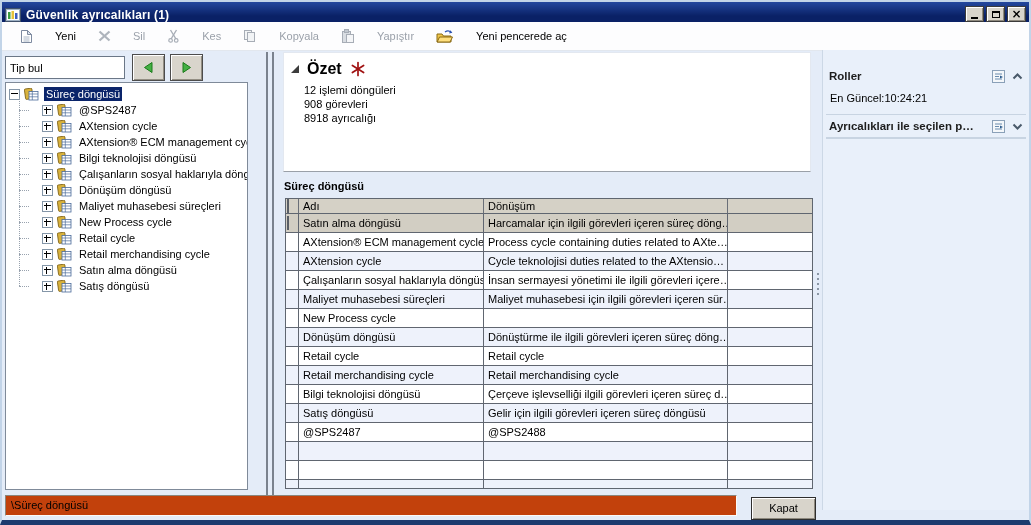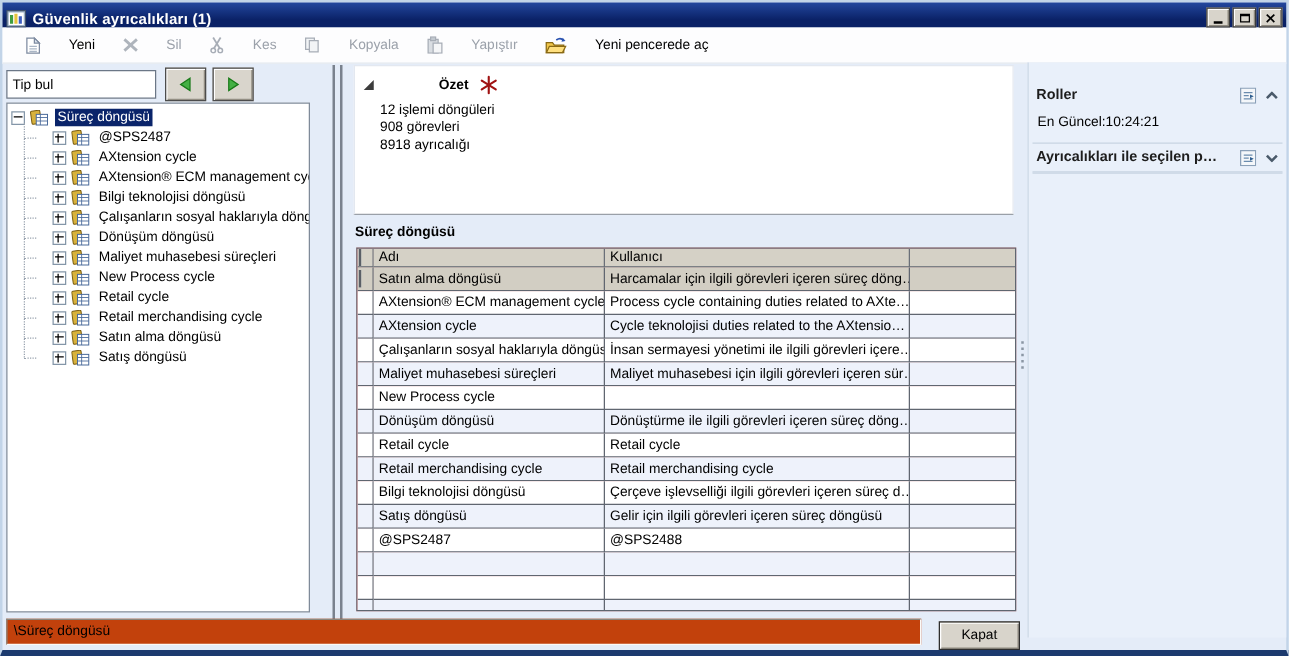--- a/index.html
+++ b/index.html
@@ -40,27 +40,27 @@
 
   
   .vsplit{position:absolute;left:264px;top:50px;height:458px;width:4px;border-left:2px solid #7a828e;border-right:2px solid #7a828e;}
   .dots{position:absolute;left:815px;top:268px;width:3px;}
   .dots i{display:block;width:2px;height:2px;background:#8a96a4;margin:3px 0;}
 
   
   .summary{position:absolute;left:281px;top:50px;width:528px;height:120px;background:#fff;border:1px solid #e3e8f0;border-bottom:1px solid #9aa0a8;box-sizing:border-box;}
   .sum-head{display:flex;align-items:center;gap:8px;padding:7px 0 0 7px;}
   .tri{width:0;height:0;border-bottom:8px solid #3c3c3c;border-left:8px solid transparent;}
-  .sum-title{font-weight:bold;font-size:11px;margin-left:44px;}
+  .sum-title{font-weight:bold;font-size:16px;}
   .sum-lines{margin:5px 0 0 20px;line-height:14px;}
 
   .section-label{position:absolute;left:282px;top:178px;font-weight:bold;font-size:11px;}
 
   
-  .grid{position:absolute;left:283px;top:196px;width:528px;height:291px;box-sizing:border-box;background:#fca5a5;border:1px solid #5f6670;display:grid;grid-template-columns:13px 185px 244px 1fr;grid-template-rows:15px;grid-auto-rows:19px;overflow:hidden;}
+  .grid{position:absolute;left:283px;top:196px;width:528px;height:291px;box-sizing:border-box;background:#000000;border:1px solid #5f6670;display:grid;grid-template-columns:13px 185px 244px 1fr;grid-template-rows:15px;grid-auto-rows:19px;overflow:hidden;}
   .hcell{background:#d5d1c6;border-right:1px solid #6a6f78;border-bottom:1px solid #5f6670;line-height:14px;padding:0 4px;white-space:nowrap;overflow:hidden;}
   .hcell.hend{border-right:none;}
   .trow{display:contents;}
   .cell{border-right:1px solid #606670;border-bottom:1px solid #606670;line-height:18px;padding:0 4px;white-space:nowrap;overflow:hidden;background:#fff;}
   .cell.cend{border-right:none;}
   .trow.alt .cell{background:#eef2fb;}
   .trow.sel .cell{background:#d2cec3;}
   .csel{padding:0 1px;}
   .checkbox{width:9px;height:9px;border:1px solid #5a5f66;background:#fff;margin-top:2px;}
 
@@ -383,21 +383,21 @@
       <div>908 görevleri</div>
       <div>8918 ayrıcalığı</div>
     </div>
   </div>
 
   <div class="section-label">Süreç döngüsü</div>
 
   <div class="grid">
     <div class="hcell csel"><span class="checkbox"></span></div>
     <div class="hcell">Adı</div>
-    <div class="hcell">Kullanıcı</div>
+    <div class="hcell">Dönüşüm</div>
     <div class="hcell hend"></div>
   <div class="trow sel"><div class="cell csel"><span class="checkbox"></span></div><div class="cell">Satın alma döngüsü</div><div class="cell">Harcamalar için ilgili görevleri içeren süreç döng…</div><div class="cell cend"></div></div>
       <div class="trow"><div class="cell csel"></div><div class="cell">AXtension® ECM management cycle</div><div class="cell">Process cycle containing duties related to AXte…</div><div class="cell cend"></div></div>
       <div class="trow alt"><div class="cell csel"></div><div class="cell">AXtension cycle</div><div class="cell">Cycle teknolojisi duties related to the AXtensio…</div><div class="cell cend"></div></div>
       <div class="trow"><div class="cell csel"></div><div class="cell">Çalışanların sosyal haklarıyla döngüsü</div><div class="cell">İnsan sermayesi yönetimi ile ilgili görevleri içere…</div><div class="cell cend"></div></div>
       <div class="trow alt"><div class="cell csel"></div><div class="cell">Maliyet muhasebesi süreçleri</div><div class="cell">Maliyet muhasebesi için ilgili görevleri içeren sür…</div><div class="cell cend"></div></div>
       <div class="trow"><div class="cell csel"></div><div class="cell">New Process cycle</div><div class="cell"></div><div class="cell cend"></div></div>
       <div class="trow alt"><div class="cell csel"></div><div class="cell">Dönüşüm döngüsü</div><div class="cell">Dönüştürme ile ilgili görevleri içeren süreç döng…</div><div class="cell cend"></div></div>
       <div class="trow"><div class="cell csel"></div><div class="cell">Retail cycle</div><div class="cell">Retail cycle</div><div class="cell cend"></div></div>
       <div class="trow alt"><div class="cell csel"></div><div class="cell">Retail merchandising cycle</div><div class="cell">Retail merchandising cycle</div><div class="cell cend"></div></div>

